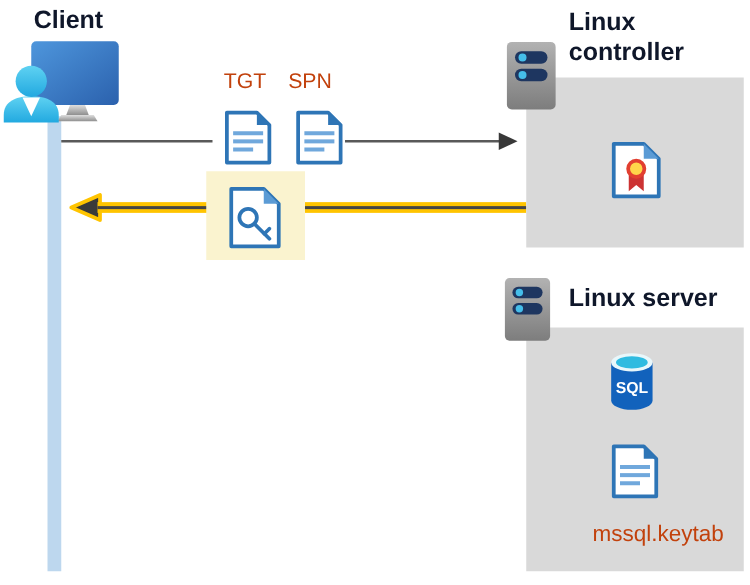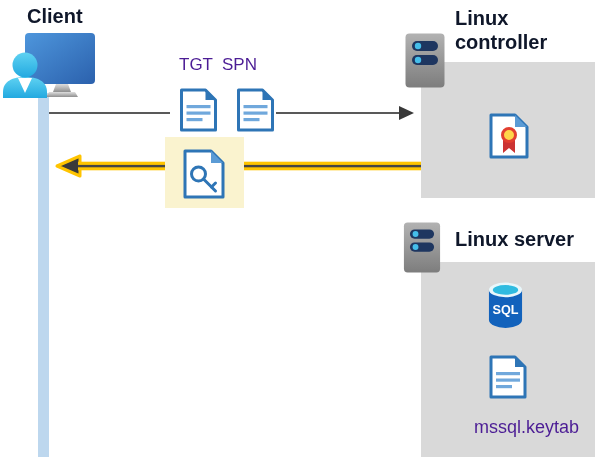--- a/index.html
+++ b/index.html
@@ -16,21 +16,21 @@
 
   .heading {
     font-size: 20px;
     font-weight: 700;
     color: #0f172a;
     line-height: 1.2;
   }
   .sublabel {
     font-size: 17px;
     font-weight: 400;
-    color: #4c1d95;
+    color: #c2410c;
   }
 
   
   .panel { background: #d9d9d9; }
 
   
   .lifeline {
     left: 38px; top: 93px;
     width: 11px; height: 364px;
     background: #bdd7ee;
@@ -57,21 +57,21 @@
     background: #ffffff;
   }
 
   .highlight {
     left: 165px; top: 137px;
     width: 79px; height: 71px;
     background: #faf3cf;
   }
 
   .label-tgt { left: 170px; top: 55px; width: 52px; text-align: center; }
-  .label-spn { left: 222px; top: 55px; width: 52px; }
+  .label-spn { left: 222px; top: 55px; width: 52px; text-align: center; }
   .label-keytab { left: 438px; top: 417px; width: 141px; text-align: right; }
 
   .dc-label { left: 455px; top: 6px; width: 118px; }
   .linux-label { left: 455px; top: 227px; width: 140px; white-space: nowrap; }
   .client-label { left: 27px; top: 4px; width: 80px; }
 </style>
 </head>
 <body>
 
 <div class="canvas">

